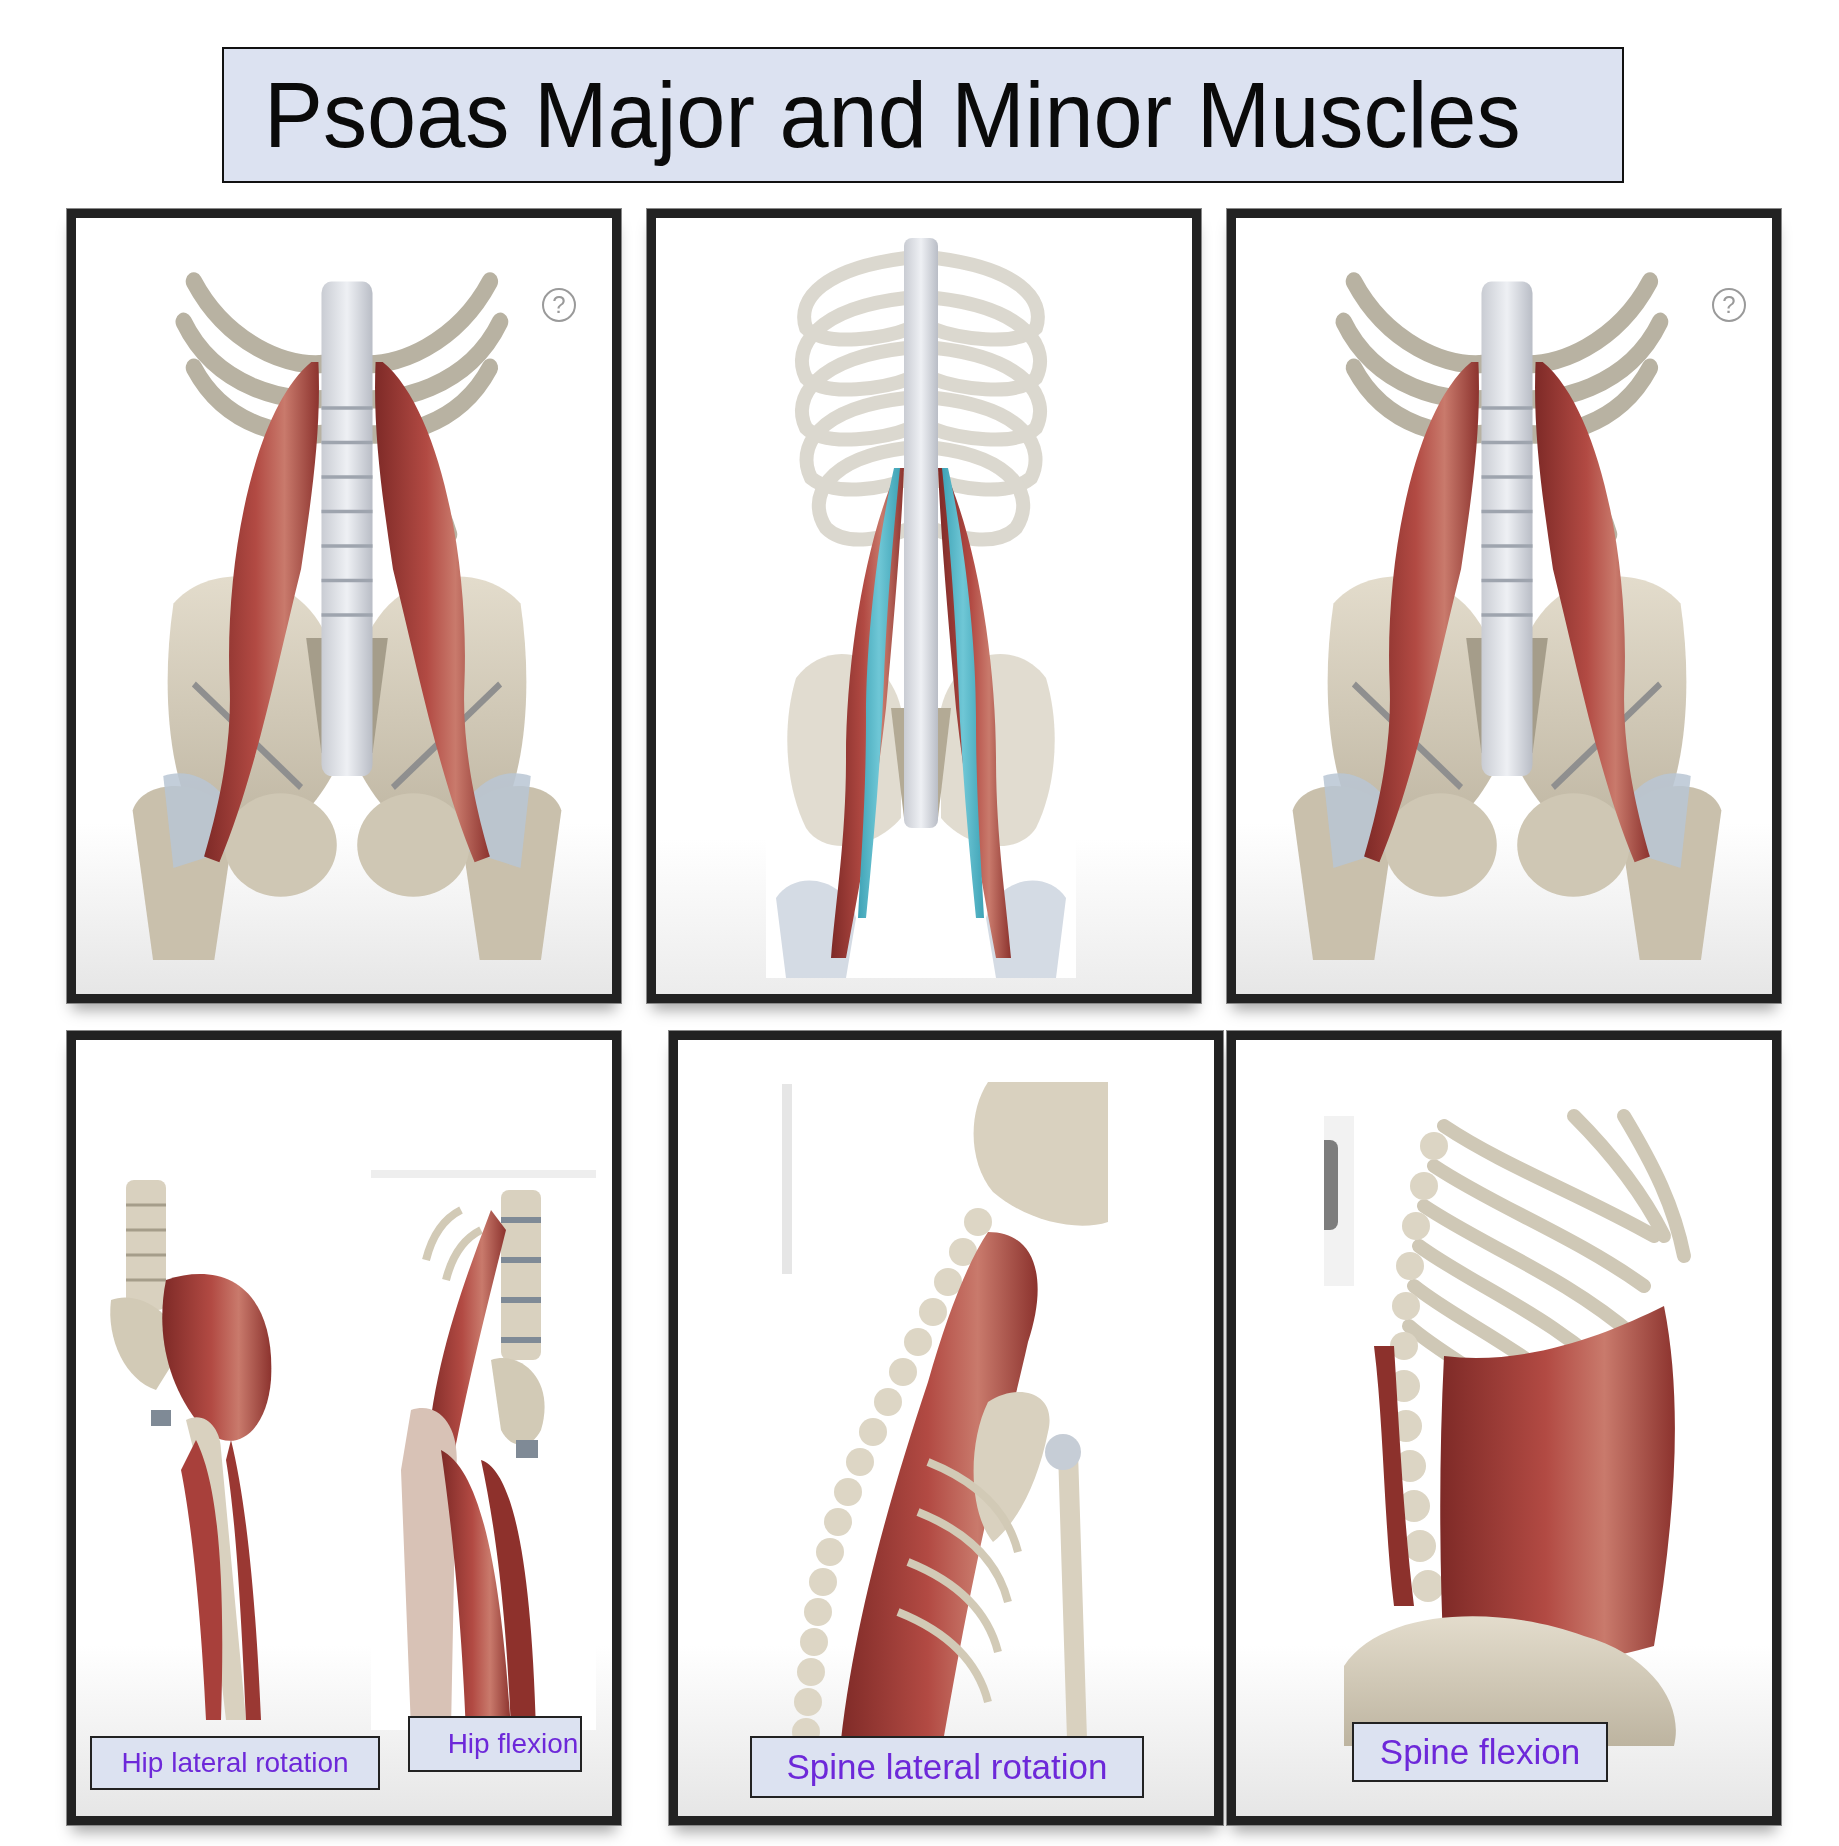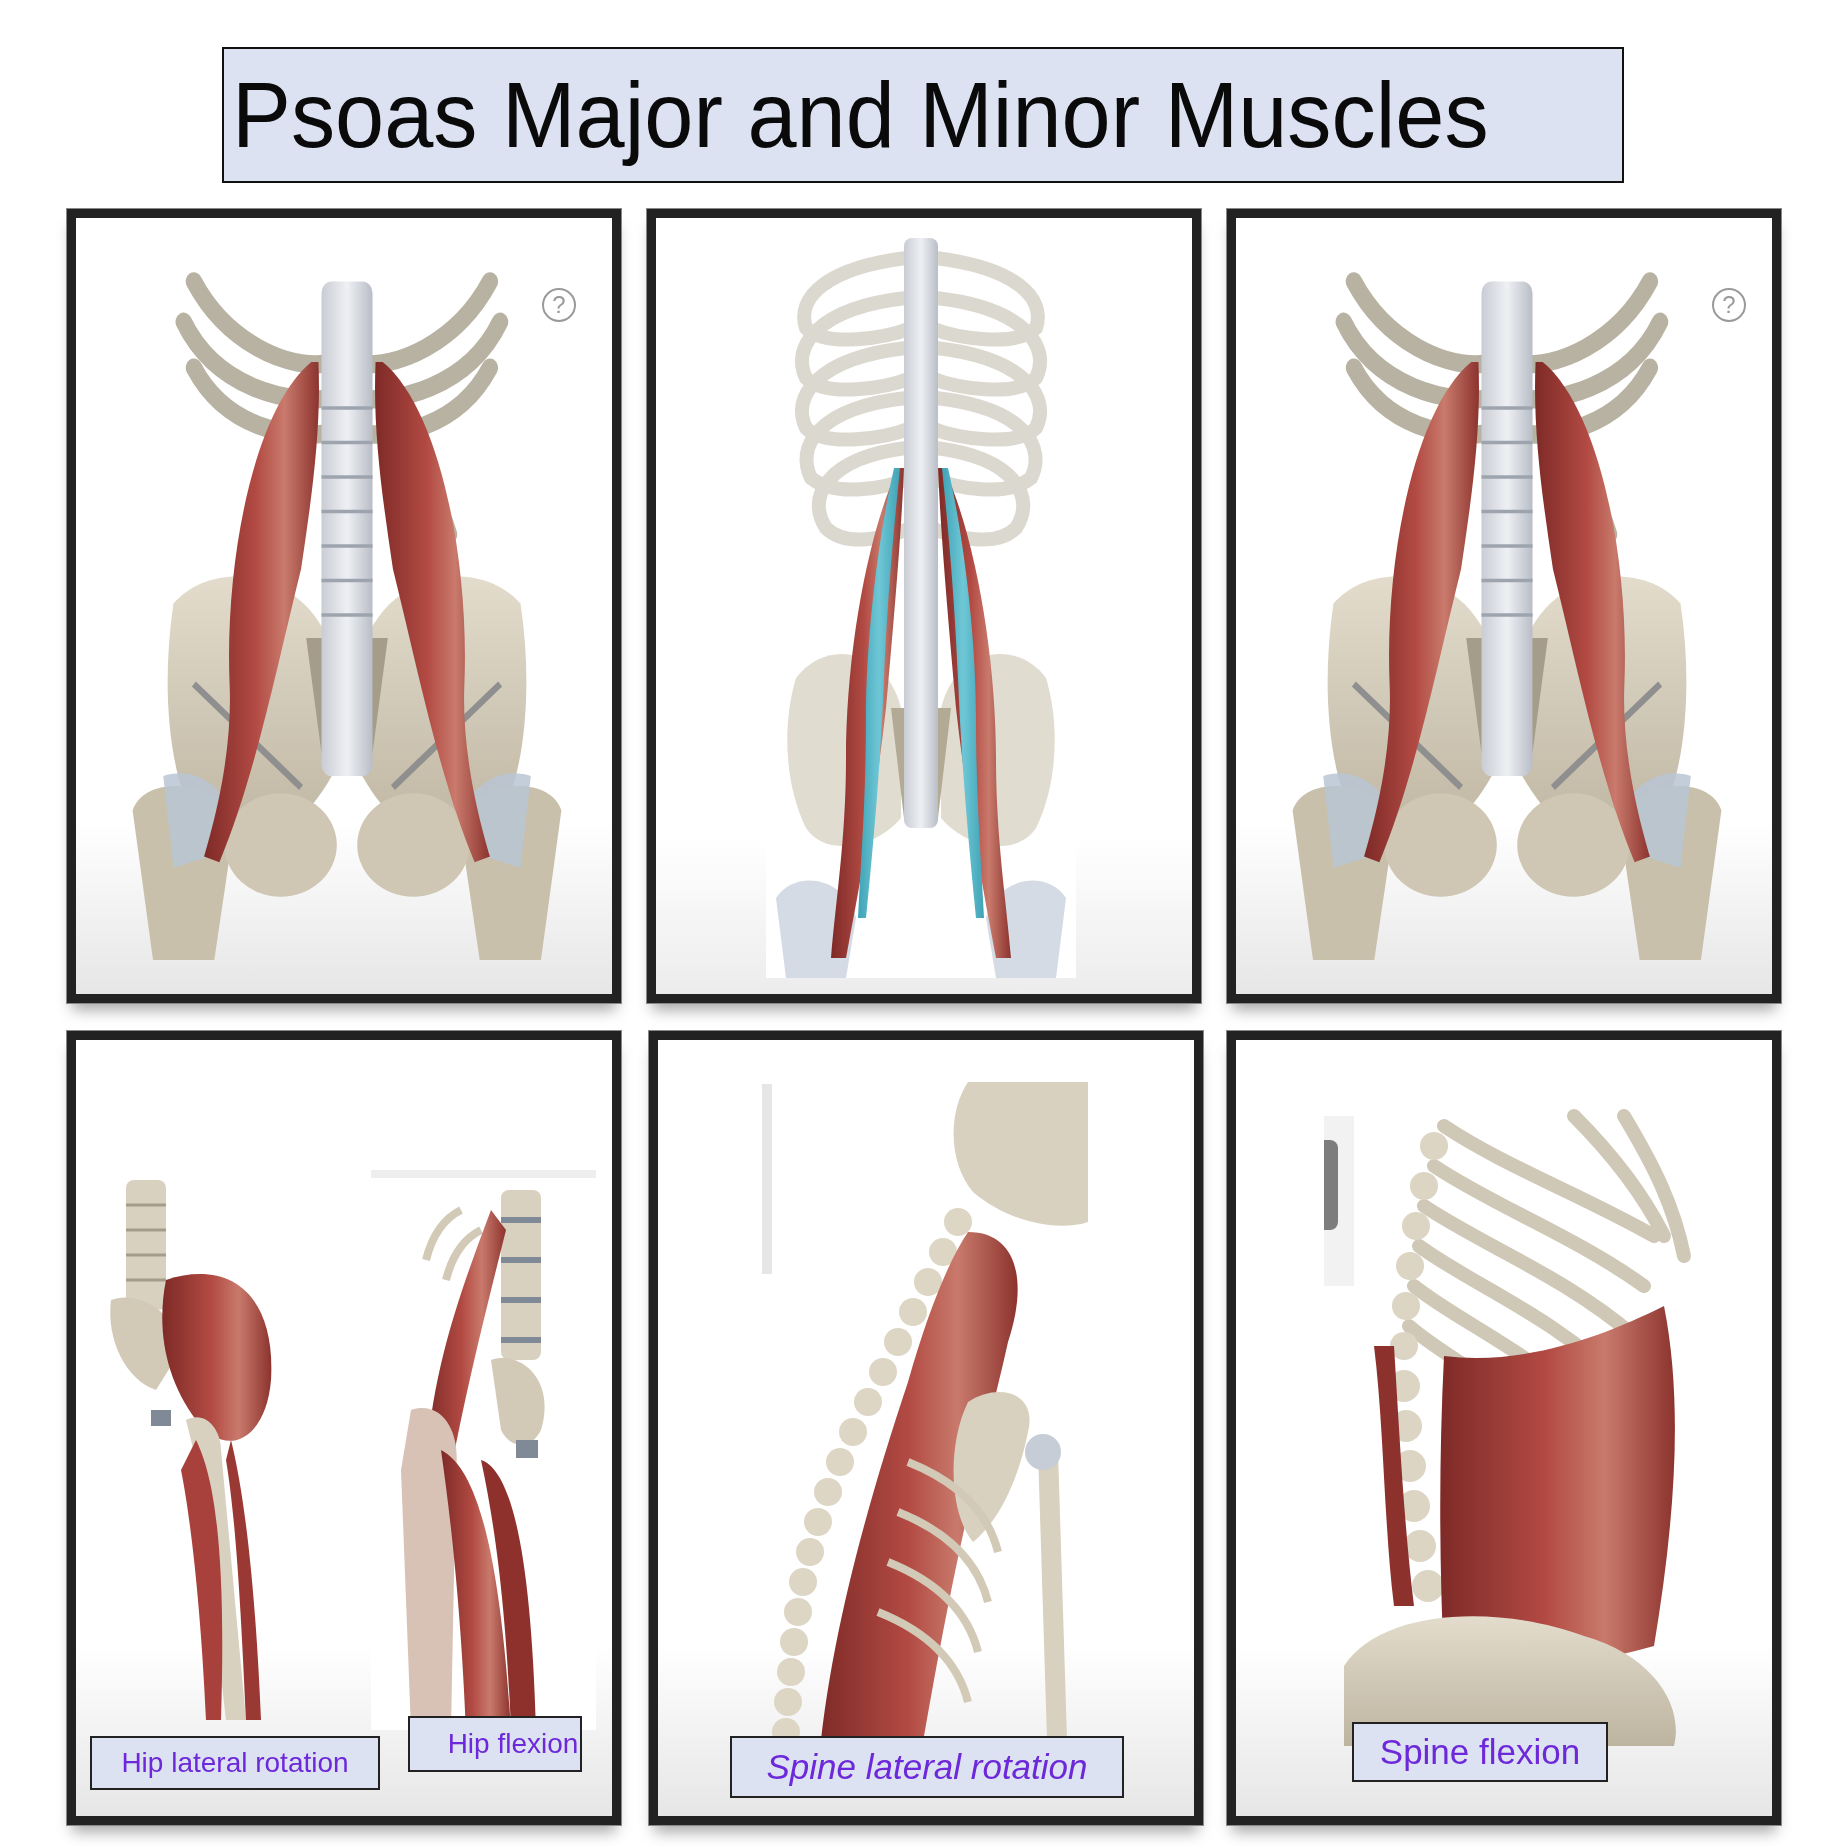--- a/index.html
+++ b/index.html
@@ -1,20 +1,20 @@
 <!DOCTYPE html>
 <html><head>
 <meta charset="utf-8">
 <style>
   html, body { margin:0; padding:0; background:#ffffff; }
   body { width:1839px; height:1846px; position:relative; overflow:hidden;
          font-family:"Liberation Sans", "DejaVu Sans", sans-serif; }
   .title-box { position:absolute; left:222px; top:47px; width:1402px; height:136px;
                background:#dce2f1; border:2px solid #111; box-sizing:border-box;
-               display:flex; align-items:center; padding-left:8px; }
+               display:flex; align-items:center; padding-left:40px; }
   .title-box span { font-size:92px; color:#0a0a0a; letter-spacing:0px; white-space:nowrap;
                     transform:scaleX(0.96); transform-origin:left center; display:inline-block; }
   .frame { position:absolute; width:556px; height:796px; box-sizing:border-box;
            border:10px solid #222; background:linear-gradient(#ffffff 0%, #ffffff 78%, #e6e6e6 100%);
            box-shadow:0 12px 14px -6px rgba(0,0,0,0.35); outline:1px solid #888; outline-offset:-1px; }
   .frame .inner { position:absolute; left:0; top:0; right:0; bottom:0; overflow:hidden; }
   .art { position:absolute; }
   .label { position:absolute; background:#dce2f1; border:2px solid #222; box-sizing:border-box;
            display:flex; align-items:center; justify-content:center; color:#6d28d9; white-space:nowrap; }
   .help-icon { position:absolute; width:34px; height:34px; border:2px solid #9a9a9a; border-radius:50%;
@@ -195,21 +195,21 @@
     </svg>
     <div class="label" style="left:14px; top:696px; width:290px; height:54px; font-size:28px;">
       <span>Hip lateral rotation</span>
     </div>
     <div class="label" style="left:332px; top:676px; width:174px; height:56px; font-size:28px;padding-left:36px;">
       <span>Hip flexion</span>
     </div>
   </div>
 </div>
 
-<div class="frame" style="left:648px; top:1030px;font-style:italic;">
+<div class="frame" style="left:668px; top:1030px;">
   <div class="inner">
     <div class="art" style="left:104px; top:44px; width:10px; height:190px; background:#e6e6e6;"></div>
     <svg class="art" style="left:100px; top:42px;" width="350" height="690" viewBox="0 0 350 690" preserveAspectRatio="none">
 
       <path d="M210,0 L330,0 L330,140 C300,150 250,140 215,110 C190,80 190,30 210,0 Z" fill="#d9d1bf"></path>
 
       <g fill="#ddd6c5">
         <circle cx="200" cy="140" r="14"></circle>
           <circle cx="185" cy="170" r="14"></circle>
           <circle cx="170" cy="200" r="14"></circle>

